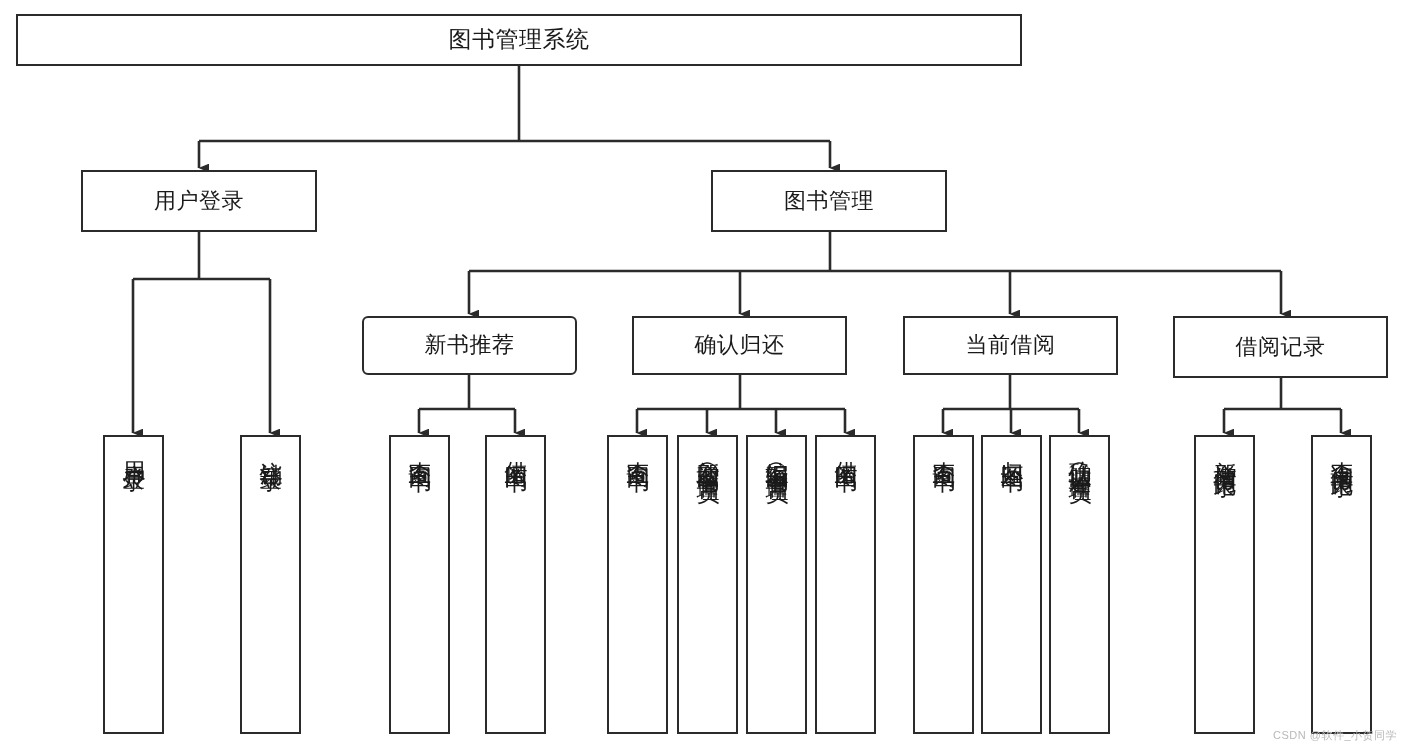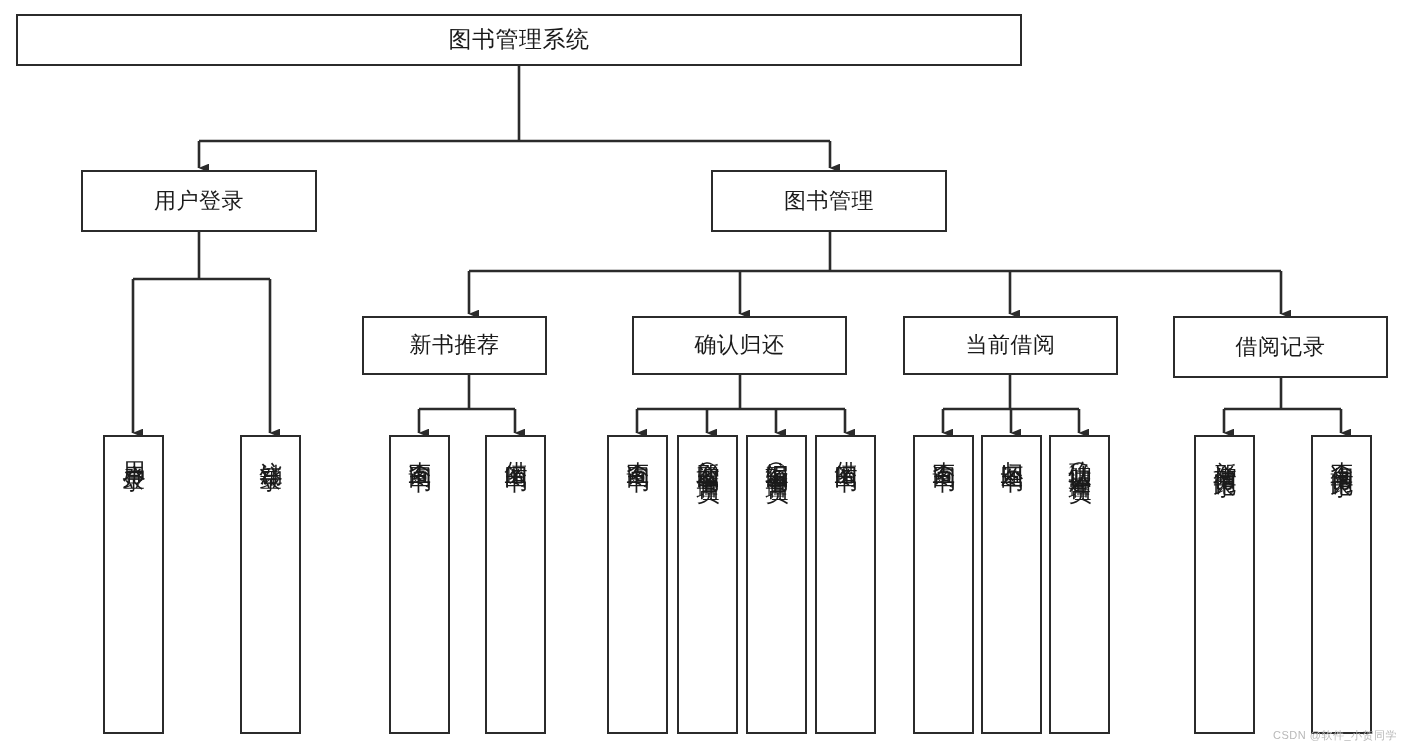--- a/index.html
+++ b/index.html
@@ -132,21 +132,21 @@
   </div>
 
   <div class="node-box horiz" style="left:81px; top:170px; width:236px; height:62px;">
     <span class="node-label">用户登录</span>
   </div>
 
   <div class="node-box horiz" style="left:711px; top:170px; width:236px; height:62px;">
     <span class="node-label">图书管理</span>
   </div>
 
-  <div class="node-box horiz" style="left:362px; top:316px; width:185px; height:59px;">
+  <div class="node-box horiz" style="left:362px; top:316px; width:215px; height:59px;border-radius:6px;">
     <span class="node-label">新书推荐</span>
   </div>
 
   <div class="node-box horiz" style="left:632px; top:316px; width:215px; height:59px;">
     <span class="node-label">确认归还</span>
   </div>
 
   <div class="node-box horiz" style="left:903px; top:316px; width:215px; height:59px;">
     <span class="node-label">当前借阅</span>
   </div>

